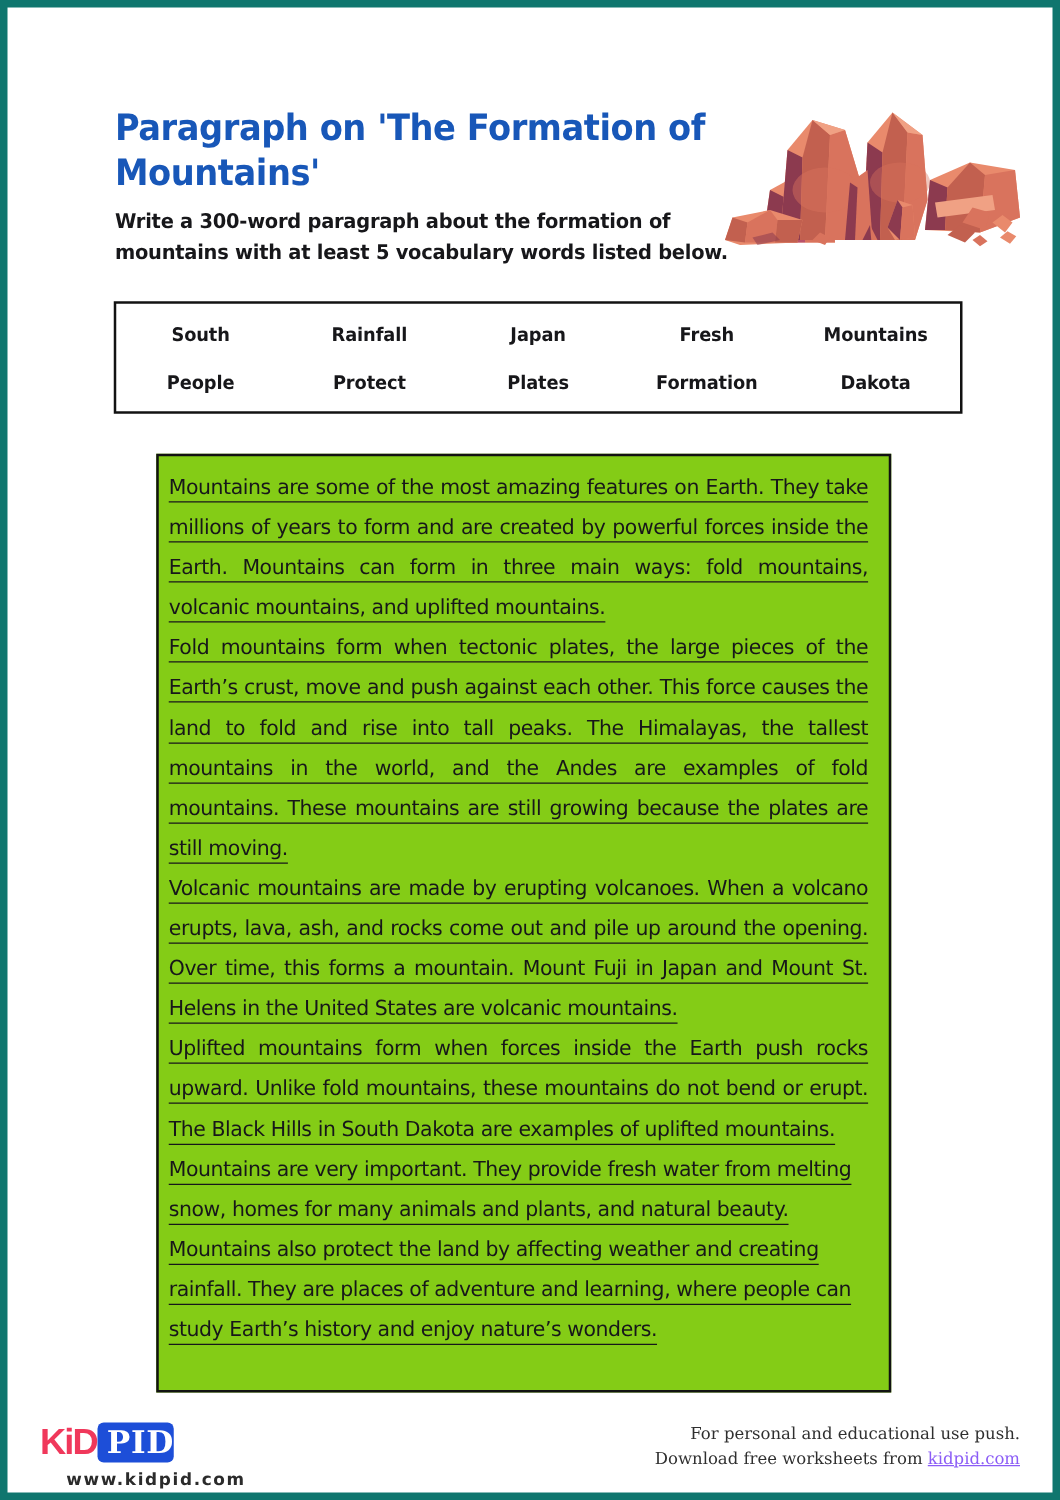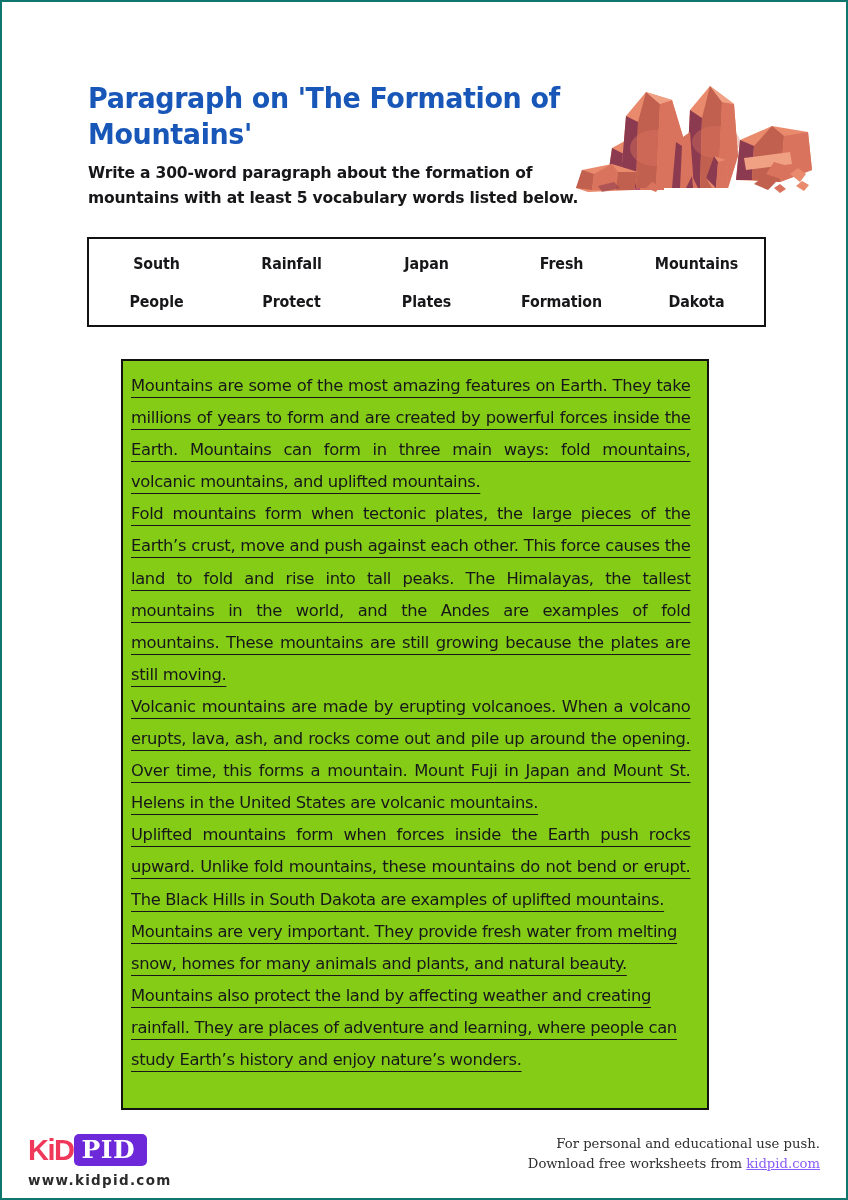--- a/index.html
+++ b/index.html
@@ -10,21 +10,21 @@
   }
   body {
     font-family: "Liberation Sans", sans-serif;
     -webkit-font-smoothing: antialiased;
   }
   .page {
     position: relative;
     width: 848px;
     height: 1200px;
     background: #ffffff;
-    border: 2px solid #0f766e;
+    border: 6px solid #0f766e;
     box-sizing: border-box;
     overflow: hidden;
   }
 
   
   .header {
     position: absolute;
     left: 86px;
     top: 78px;
     width: 520px;
@@ -145,41 +145,42 @@
   .logo-kid {
     font-family: Liberation Sans, sans-serif;
     font-weight: 700;
     font-size: 29px;
     line-height: 33px;
     color: #f0385b;
     letter-spacing: -1.5px;
     position: relative;
   }
   .logo-pid-box {
-    background: #6d28d9;
+    background: #1d4ed8;
     border-radius: 5px;
-    padding: 2px 12px 3px 7px;
+    padding: 2px 0 3px 7px;
     margin-left: 1px;
     display: inline-block;
   }
   .logo-pid {
     font-family: "DejaVu Serif", serif;
     font-weight: 700;
     font-size: 25px;
     line-height: 27px;
     color: #ffffff;
     letter-spacing: 0.5px;
   }
   .logo-url {
     font-family: "DejaVu Sans", sans-serif;
     font-weight: 700;
     font-size: 13.5px;
     color: #2b2b2b;
     letter-spacing: 1.3px;
     margin-top: 3px;
+    margin-left: 21px;
   }
   .footer-note {
     position: absolute;
     right: 26px;
     top: 1132px;
     text-align: right;
     font-family: "DejaVu Serif", serif;
     font-size: 13.2px;
     line-height: 20px;
     color: #2f2f2f;

